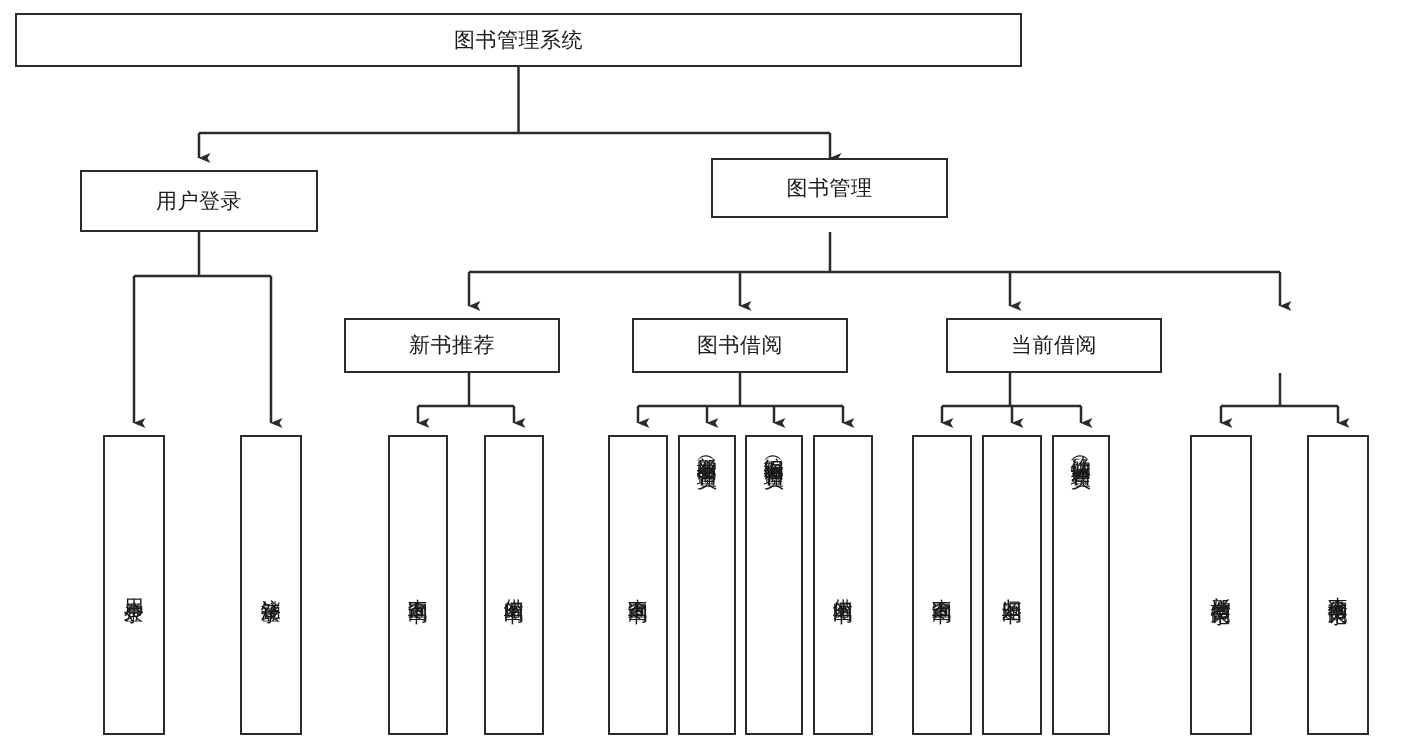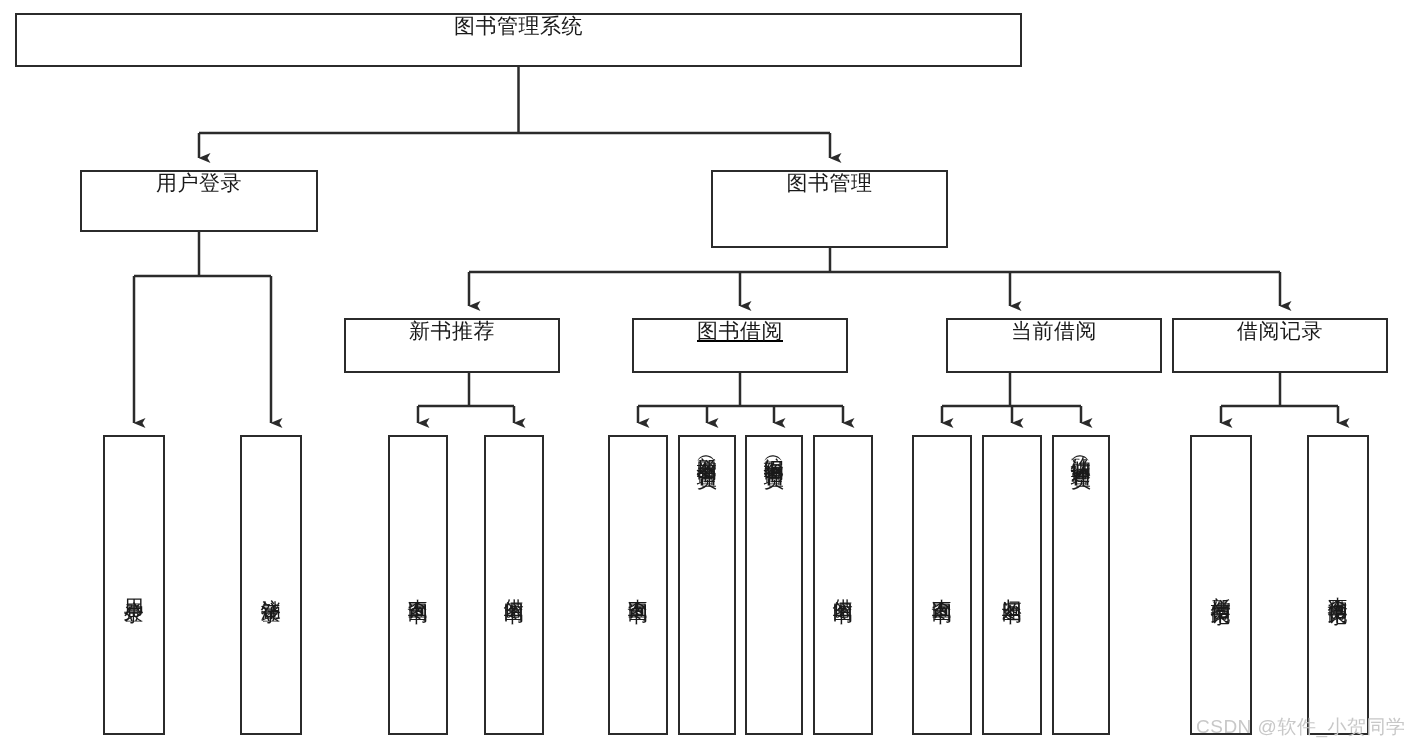--- a/index.html
+++ b/index.html
@@ -24,20 +24,21 @@
     top: 0;
     width: 1405px;
     height: 747px;
   }
   .node-box {
     position: absolute;
     box-sizing: border-box;
     background: #ffffff;
     border: 2.5px solid #2b2b2b;
     display: flex;
+    align-items: center;
     justify-content: center;
     overflow: hidden;
   }
   .node-label {
     color: #1a1a1a;
     text-align: center;
     line-height: 1.08;
     white-space: pre;
   }
   .horiz .node-label {
@@ -130,36 +131,33 @@
     </g>
   </svg>
 
   <div class="node-box horiz root-box" style="left:15px; top:13px; width:1007px; height:54px;">
     <span class="node-label">图书管理系统</span>
   </div>
 
   <div class="node-box horiz" style="left:80px; top:170px; width:238px; height:62px;">
     <span class="node-label">用户登录</span>
   </div>
-  <div class="node-box horiz" style="left:711px; top:170px; width:237px; height:78px;">
+  <div class="node-box horiz" style="left:711px; top:158px; width:237px; height:60px;">
     <span class="node-label">图书管理</span>
   </div>
 
   <div class="node-box horiz" style="left:344px; top:318px; width:216px; height:55px;">
     <span class="node-label">新书推荐</span>
   </div>
-  <div class="node-box horiz" style="left:632px; top:318px; width:216px; height:55px;text-decoration:underline;">
+  <div class="node-box horiz" style="left:632px; top:318px; width:216px; height:55px;">
     <span class="node-label">图书借阅</span>
   </div>
   <div class="node-box horiz" style="left:902px; top:318px; width:216px; height:55px;margin-left:44px;">
     <span class="node-label">当前借阅</span>
   </div>
-  <div class="node-box horiz" style="left:1172px; top:318px; width:216px; height:55px;">
-    <span class="node-label">借阅记录</span>
-  </div>
 
   <div class="node-box vert" style="left:103px; top:435px; width:62px; height:300px; align-items:center;">
     <span class="node-label">用户登录</span>
   </div>
   <div class="node-box vert" style="left:240px; top:435px; width:62px; height:300px; align-items:center;">
     <span class="node-label">注销登录</span>
   </div>
 
   <div class="node-box vert" style="left:388px; top:435px; width:60px; height:300px; align-items:center;">
     <span class="node-label">查询图书</span>
@@ -191,15 +189,14 @@
     <span class="node-label">确认归还（管理员）</span>
   </div>
 
   <div class="node-box vert" style="left:1190px; top:435px; width:62px; height:300px; align-items:center;">
     <span class="node-label">新增借阅记录</span>
   </div>
   <div class="node-box vert" style="left:1307px; top:435px; width:62px; height:300px; align-items:center;">
     <span class="node-label">查询借阅记录</span>
   </div>
 
-  <div class="watermark" style="left:1196px; top:714px;">CSDN @软件_小贺同学</div>
 
 </div>
 
 </body></html>

